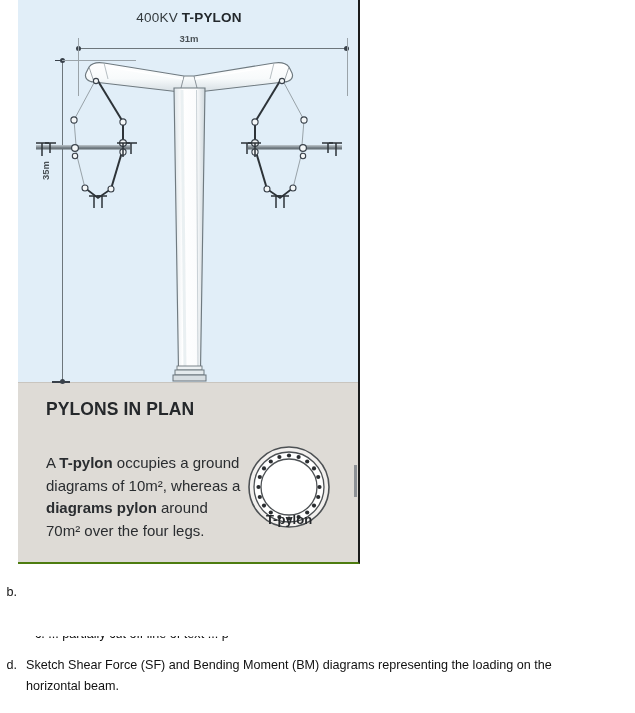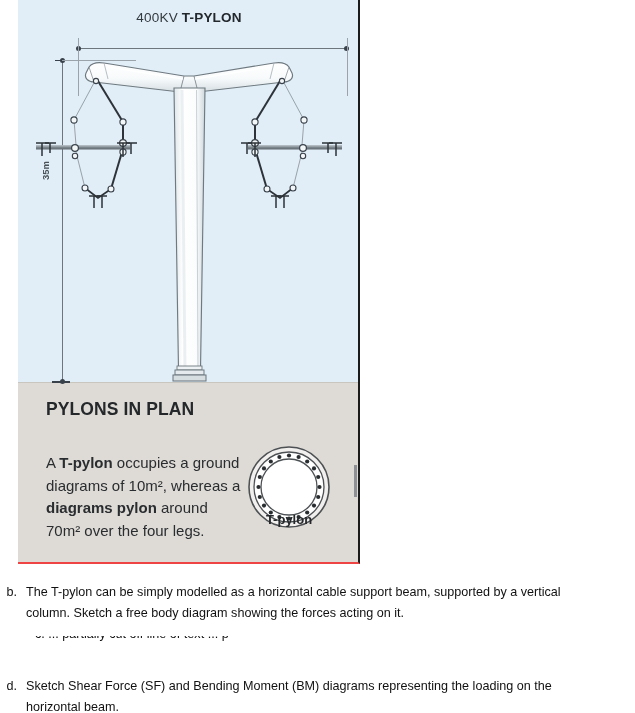--- a/index.html
+++ b/index.html
@@ -13,21 +13,21 @@
     position:relative;
   }
 
   
   #figure-panel{
     position:absolute;
     left:18px; top:0px;
     width:342px; height:564px;
     box-sizing:border-box;
     border-right:2px solid #1b1b1b;
-    border-bottom:2px solid #ef4444;
+    border-bottom:2px solid #4d7c0f;
     overflow:hidden;
     background:#ffffff;
     padding-left:27px;
   }
 
   
   .sky{
     position:absolute; left:0; top:0;
     width:342px; height:382px;
     background:#e1eef8;
@@ -160,20 +160,21 @@
 
 <div id="figure-panel">
 
   <div class="sky"></div>
   <div class="ground"></div>
 
   <div class="fig-title">
     <span class="kv">400KV </span><span class="bold">T-PYLON</span>
   </div>
 
+  <div class="dim31-label">31m</div>
   <div class="dim31-line"></div>
   <div class="dim-dot" style="left:58px;top:46px;"></div>
   <div class="dim-dot" style="left:326px;top:46px;"></div>
   <div class="dim-tick-v" style="left:60px;top:38px;height:10px;"></div>
   <div class="dim-tick-v" style="left:329px;top:38px;height:10px;"></div>
 
   <div class="lead-line" style="left:60px;top:48px;width:1px;height:48px;"></div>
   <div class="lead-line" style="left:329px;top:48px;width:1px;height:48px;"></div>
 
   <div class="dim35-line"></div>
@@ -339,21 +340,20 @@
   </svg>
   <div class="tpylon-caption">T-pylon</div>
 
   <div class="panel-scroll"></div>
 </div>
 
 <div class="qlist">
 
   <div class="qitem">
     <div class="qmark">b.</div>
-    <div class="qtext">The T-pylon can be simply modelled as a horizontal cable support beam, supported by a vertical column. Sketch a free body diagram showing the forces acting on it.</div>
   </div>
 
   <div class="qgap"></div>
   <div class="qgap"></div>
 
   <div class="qitem">
     <div class="qmark">d.</div>
     <div class="qtext">Sketch Shear Force (SF) and Bending Moment (BM) diagrams representing the loading on the horizontal beam.</div>
   </div>
 </div>

